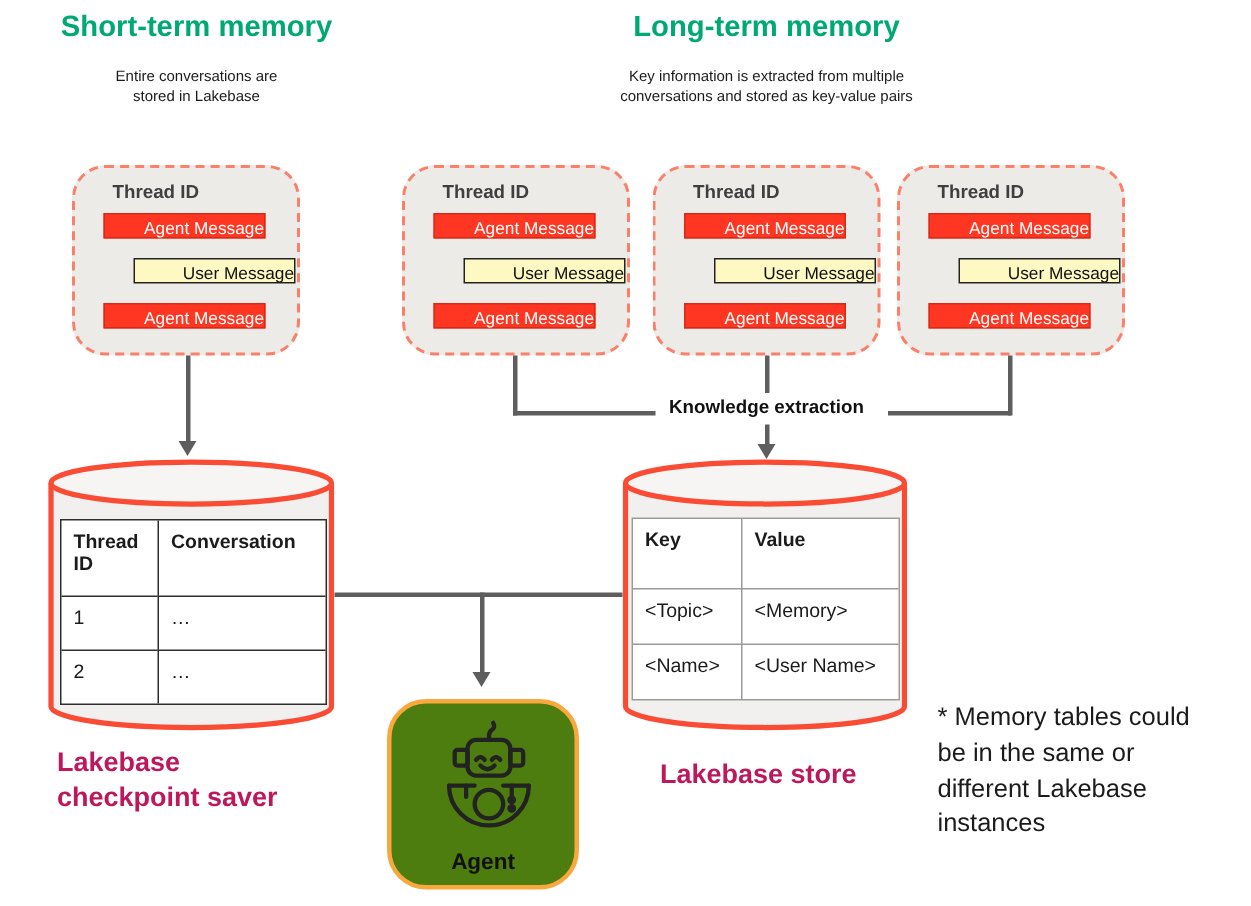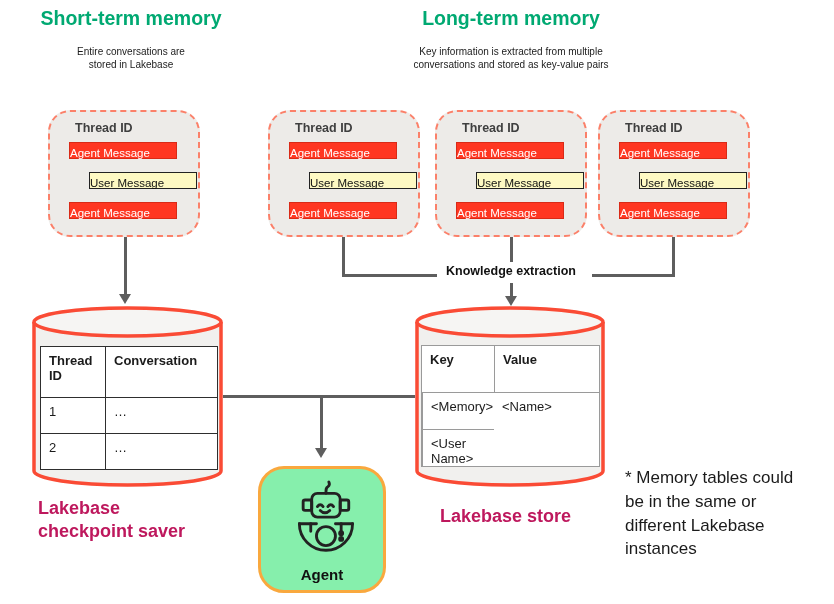--- a/index.html
+++ b/index.html
@@ -18,21 +18,21 @@
   html,body{background:#fff;}
   body{font-family:"Liberation Sans",sans-serif;color:var(--text-dark);}
   .canvas{position:relative;width:834px;height:604px;background:#fff;overflow:hidden;}
 
   .sec-title{position:absolute;top:7px;font-size:19.5px;font-weight:bold;color:var(--accent-green);text-align:center;}
   .sec-sub{position:absolute;top:45px;font-size:10px;line-height:1.32;text-align:center;color:var(--text-dark);}
 
   .thread-card{position:absolute;top:110px;width:152px;height:127px;background:var(--card-fill);
     border:2px dashed var(--dashed-red);border-radius:22px;}
   .thread-title{position:absolute;left:25px;top:9px;font-size:12.5px;font-weight:bold;color:#3f3f3f;}
-  .msg{position:absolute;width:108px;height:17px;line-height:21px;text-align:left;font-size:11.5px;}
+  .msg{position:absolute;width:108px;height:17px;line-height:21px;text-align:right;font-size:11.5px;}
   .msg.agent{left:19px;background:var(--message-red);color:#fff;border:1px solid #d92a17;}
   .msg.user{left:39px;background:#fef9c3;color:#111;border:1.5px solid #222;}
   .m-top{top:30px;} .m-mid{top:60px;} .m-bot{top:90px;}
 
   .vline{position:absolute;width:2.5px;background:var(--line-gray);}
   .hline{position:absolute;height:2.5px;background:var(--line-gray);}
   .arrow-down{position:absolute;width:0;height:0;border-left:6px solid transparent;
     border-right:6px solid transparent;border-top:10px solid var(--line-gray);}
 
   .ke-label{position:absolute;left:426px;top:264px;width:170px;text-align:center;
@@ -47,21 +47,21 @@
     border:1.5px solid #2e2e2e;}
   .t-left .cell{border-left:1.5px solid #2e2e2e;border-top:1.5px solid #2e2e2e;}
   .t-right{left:421px;top:345px;grid-template-columns:72px 105px;grid-template-rows:46px 37px 37px;
     border:1.5px solid #9a9a9a;}
   .t-right .cell{border-left:1.5px solid #9a9a9a;border-top:1.5px solid #9a9a9a;}
   .db-table .c0{border-left:none!important;} .db-table .r0{border-top:none!important;}
 
   .access-note{position:absolute;left:233px;top:333px;width:175px;text-align:center;
     font-size:13.8px;line-height:1.35;color:var(--text-dark);}
 
-  .agent-box{position:absolute;left:258px;top:466px;width:128px;height:127px;background:#86efac;
+  .agent-box{position:absolute;left:258px;top:466px;width:128px;height:127px;background:#4d7c0f;
     border:3.5px solid var(--agent-orange);border-radius:26px;}
   .agent-label{position:absolute;left:0;top:97px;width:100%;text-align:center;
     font-size:15px;font-weight:bold;color:#111;}
   .robot{position:absolute;left:26px;top:10px;}
 
   .db-caption{position:absolute;font-size:18px;font-weight:bold;line-height:1.3;color:#be185d;}
   .cap-left{left:38px;top:497px;width:180px;}
   .cap-right{left:440px;top:505px;width:168px;}
 
   .footnote{position:absolute;left:625px;top:466px;width:195px;font-size:17px;line-height:1.4;color:var(--text-dark);}
@@ -135,20 +135,21 @@
     <div class="cell hdr r0">Conversation</div>
     <div class="cell c0">1</div>
     <div class="cell">…</div>
     <div class="cell c0">2</div>
     <div class="cell">…</div>
   </div>
 
   <div class="db-table t-right">
     <div class="cell hdr c0 r0">Key</div>
     <div class="cell hdr r0">Value</div>
+    <div class="cell c0">&lt;Topic&gt;</div>
     <div class="cell">&lt;Memory&gt;</div>
     <div class="cell c0">&lt;Name&gt;</div>
     <div class="cell">&lt;User Name&gt;</div>
   </div>
 
 
   <div class="hline" style="left:223px;top:395px;width:192px;"></div>
   <div class="vline" style="left:320px;top:395px;height:54px;"></div>
   <div class="arrow-down" style="left:315px;top:448px;"></div>
 

